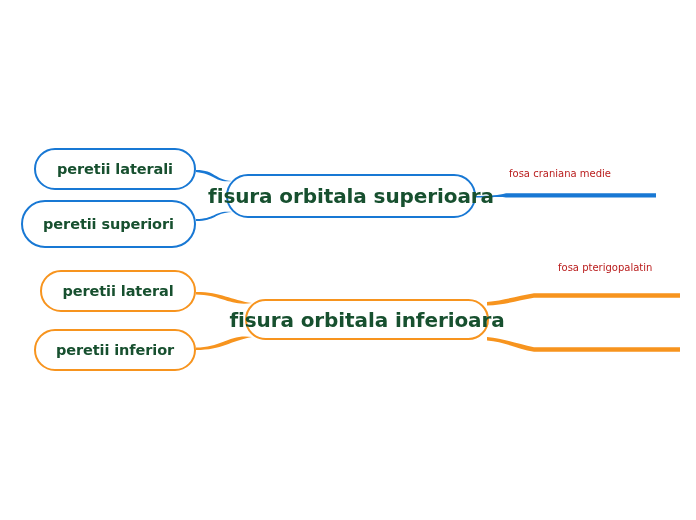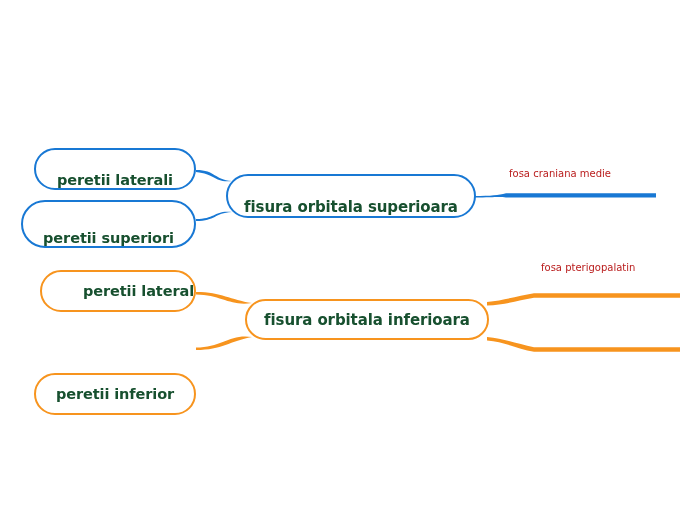--- a/index.html
+++ b/index.html
@@ -34,25 +34,25 @@
     border-width: 2px;
     border-radius: 999px;
     display: flex;
     align-items: center;
     justify-content: center;
     color: #17502f;
     font-weight: bold;
     letter-spacing: -0.1px;
     white-space: nowrap;
   }
-  .node.blue  { border-color: #1878d4; align-items: flex-end; }
+  .node.blue  { border-color: #1878d4; }
   .node.orange{ border-color: #f7941e; }
 
   .node.leaf    { font-size: 14.5px; }
-  .node.central { font-size: 15px; }
+  .node.central { font-size: 20px; }
 
   .edge-label {
     position: absolute;
     color: #b91c1c;
     font-size: 10px;
     font-weight: normal;
     white-space: nowrap;
   }
 </style>
 </head>
@@ -86,30 +86,30 @@
   </div>
 
   <div class="node central blue" style="left:226px; top:174px; width:250px; height:44px;">
     <span>fisura orbitala superioara</span>
   </div>
 
   <div class="edge-label" style="left:509px; top:168px;">
     <span>fosa craniana medie</span>
   </div>
 
-  <div class="node leaf orange" style="left:40px; top:270px; width:156px; height:42px;justify-content:flex-end;">
+  <div class="node leaf orange" style="left:40px; top:270px; width:156px; height:42px;">
     <span>peretii lateral</span>
   </div>
 
-  <div class="node leaf orange" style="left:34px; top:329px; width:162px; height:42px;margin-top:44px;">
+  <div class="node leaf orange" style="left:34px; top:329px; width:162px; height:42px;">
     <span>peretii inferior</span>
   </div>
 
   <div class="node central orange" style="left:245px; top:299px; width:244px; height:41px;text-align:right;">
     <span>fisura orbitala inferioara</span>
   </div>
 
-  <div class="edge-label" style="left:541px; top:262px;">
+  <div class="edge-label" style="left:558px; top:262px;">
     <span>fosa pterigopalatin</span>
   </div>
 
 
 </div>
 
 </body></html>

